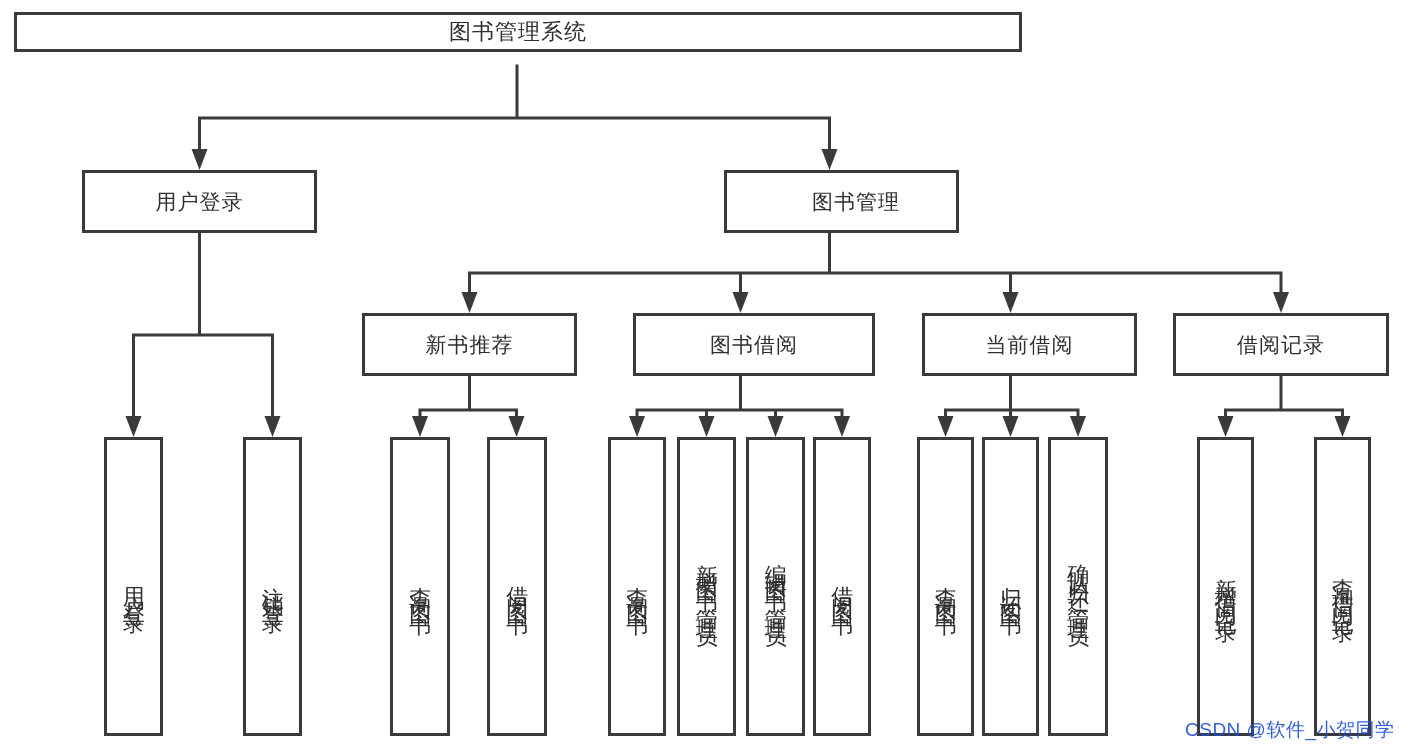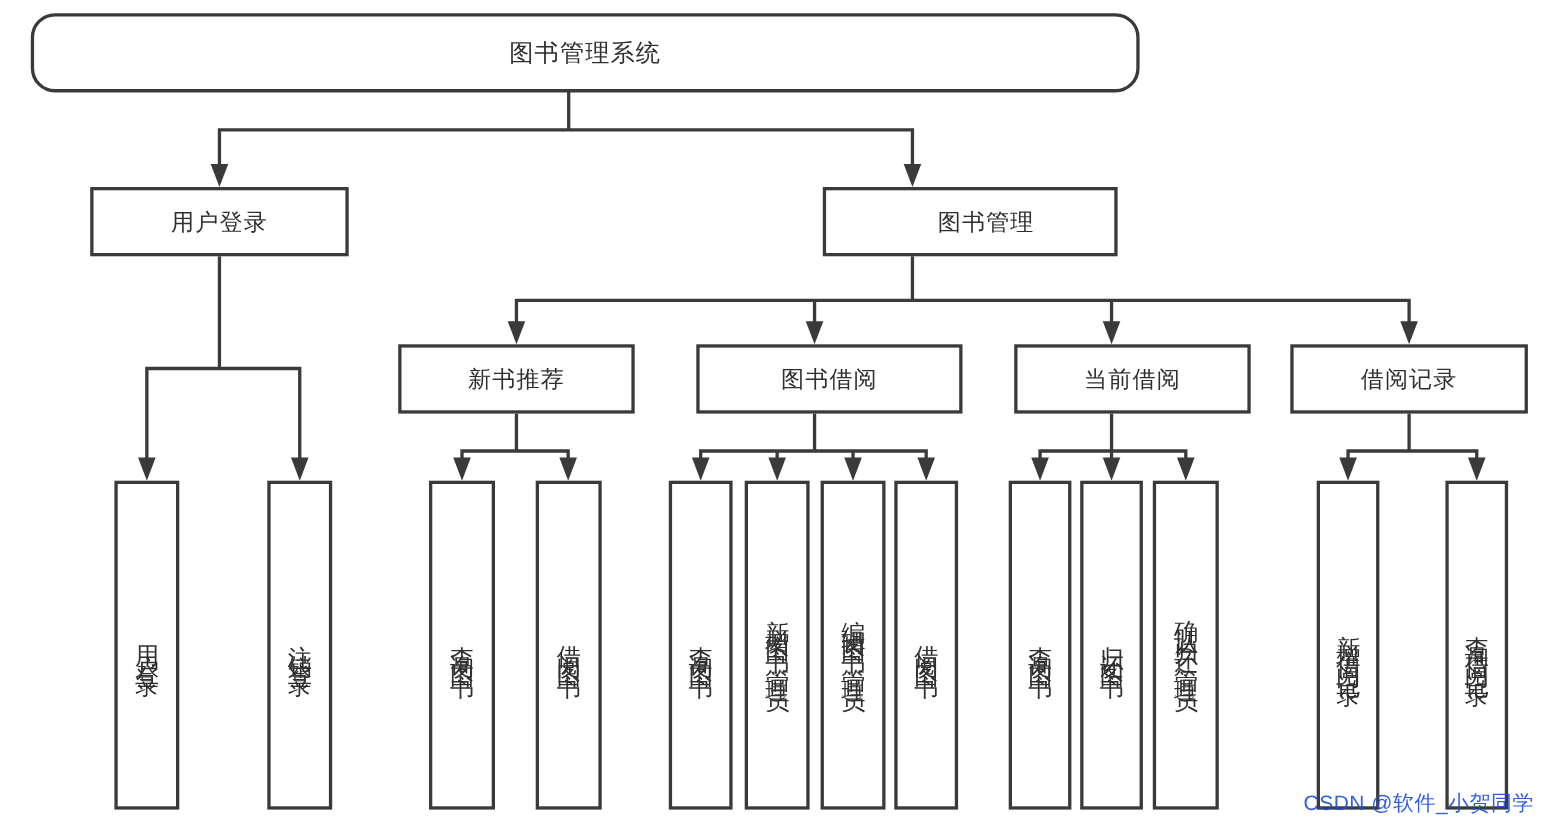--- a/index.html
+++ b/index.html
@@ -97,28 +97,28 @@
       <polygon points="767.5,416 783.5,416 775.5,437"></polygon>
       <polygon points="834,416 850,416 842,437"></polygon>
       <polygon points="937.5,416 953.5,416 945.5,437"></polygon>
       <polygon points="1002.5,416 1018.5,416 1010.5,437"></polygon>
       <polygon points="1070,416 1086,416 1078,437"></polygon>
       <polygon points="1217.5,416 1233.5,416 1225.5,437"></polygon>
       <polygon points="1334.5,416 1350.5,416 1342.5,437"></polygon>
     </g>
   </svg>
 
-  <div class="node title-node" style="left:28px; top:12px; width:1008px; height:72px;border-radius:22px;">
+  <div class="node title-node" style="left:14px; top:12px; width:1008px; height:40px;">
     <span class="hlabel">图书管理系统</span>
   </div>
 
   <div class="node" style="left:82px; top:170px; width:235px; height:63px;">
     <span class="hlabel">用户登录</span>
   </div>
-  <div class="node" style="left:748px; top:170px; width:268px; height:63px;padding-left:29px;">
+  <div class="node" style="left:724px; top:170px; width:235px; height:63px;padding-left:29px;">
     <span class="hlabel">图书管理</span>
   </div>
 
   <div class="node" style="left:362px; top:313px; width:215px; height:63px;text-align:right;">
     <span class="hlabel">新书推荐</span>
   </div>
   <div class="node" style="left:633px; top:313px; width:242px; height:63px;">
     <span class="hlabel">图书借阅</span>
   </div>
   <div class="node" style="left:922px; top:313px; width:215px; height:63px;">

